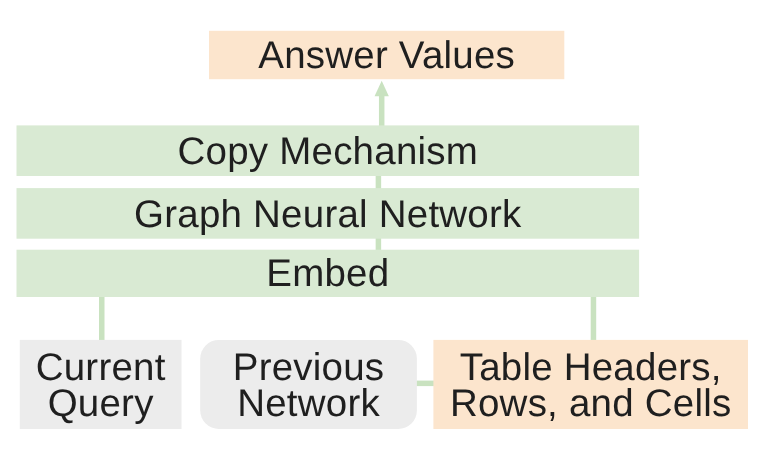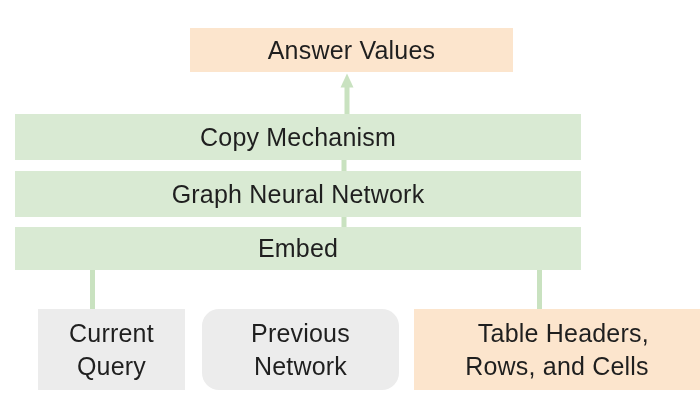--- a/index.html
+++ b/index.html
@@ -13,35 +13,35 @@
     overflow: hidden;
   }
   .connectors { position: absolute; left: 0; top: 0; z-index: 0; }
   .box, .bar {
     position: absolute;
     z-index: 1;
     display: flex;
     align-items: center;
     justify-content: center;
     text-align: center;
-    font-size: 25px;
+    font-size: 35px;
     line-height: 33px;
     letter-spacing: 0.2px;
   }
   .answer {
     left: 190px; top: 28px; width: 323px; height: 44px;
     background: var(--answer-fill, #fce5cd);
   }
   .bar { left: 15px; width: 566px; background: var(--layer-fill, #d9ead3); }
   .bar1 { top: 114px; height: 46px; }
   .bar2 { top: 171px; height: 46px; }
   .bar3 { top: 227px; height: 43px; }
-  .input { top: 309px; height: 81px; margin-left: 20px; }
+  .input { top: 309px; height: 81px; }
   .input.gray      { background: var(--input-gray-fill, #ececec); }
-  .input.highlight { background: var(--input-highlight-fill, #fce5cd); text-align: right; }
+  .input.highlight { background: var(--input-highlight-fill, #fce5cd); }
   .cq { left: 18px;  width: 147px; }
   .pc { left: 182px; width: 197px; border-radius: 17px; }
   .th { left: 394px; width: 286px; }
 </style>
 </head>
 <body>
 
 <div class="canvas">
 
   <svg class="connectors" width="700" height="419" viewBox="0 0 700 419" aria-hidden="true">

